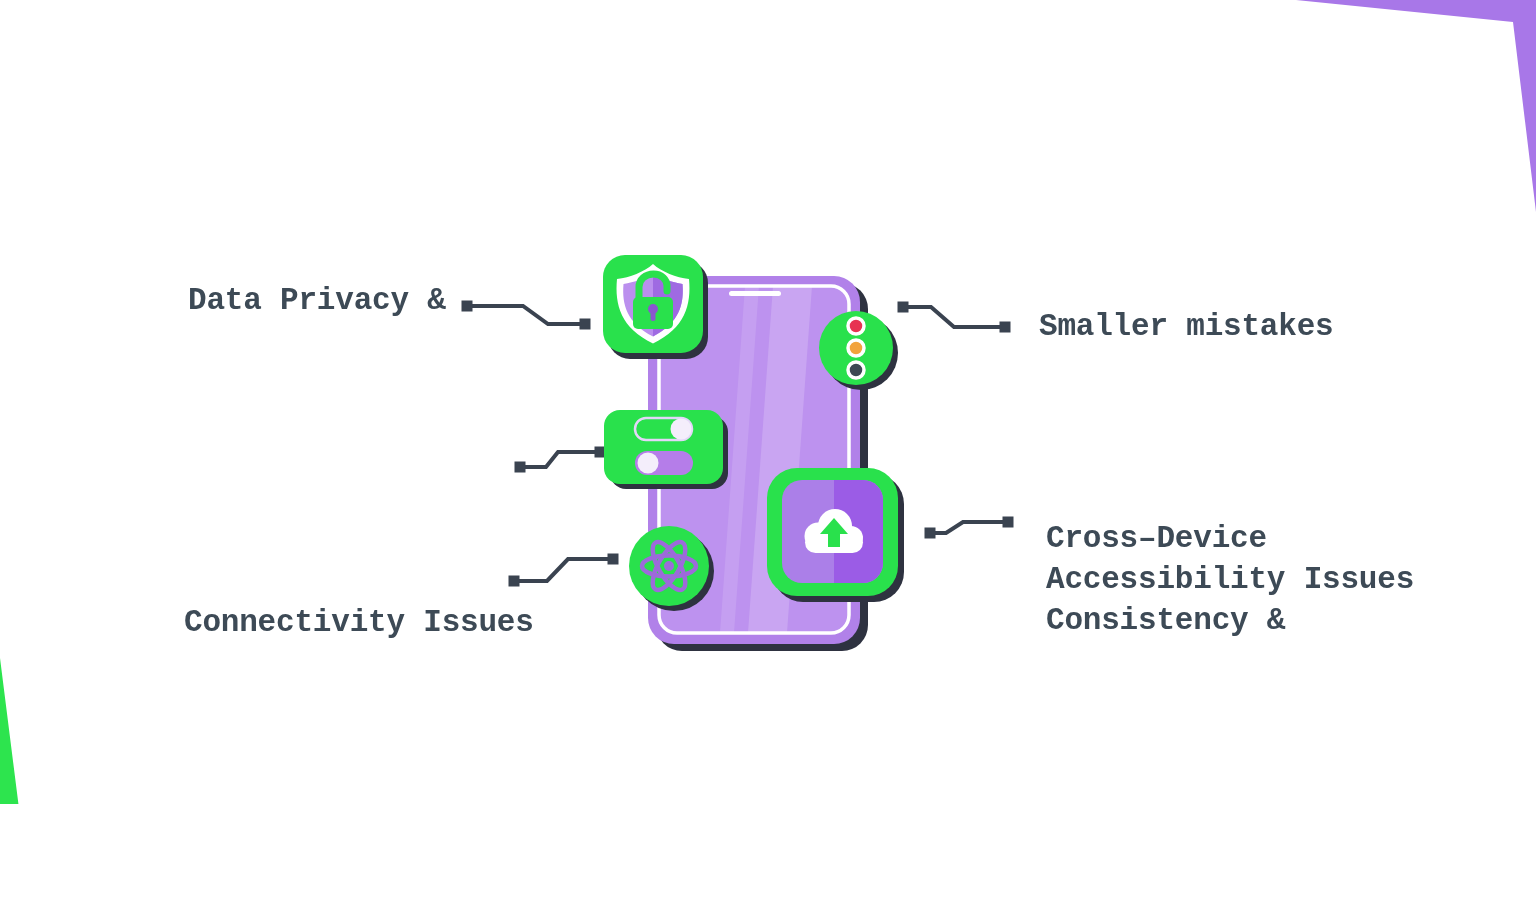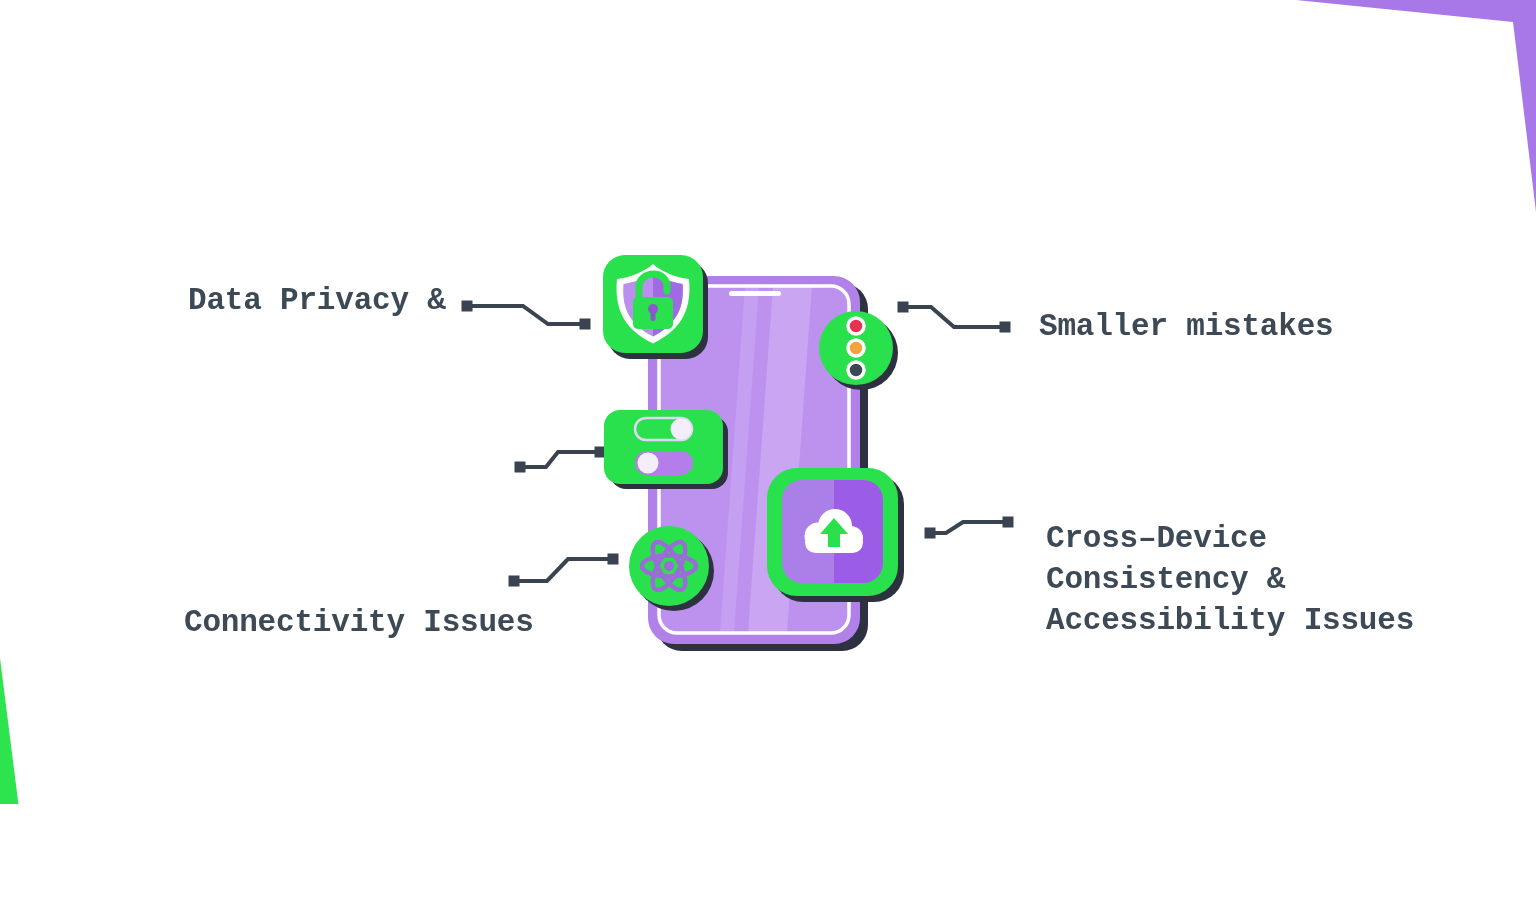--- a/index.html
+++ b/index.html
@@ -138,17 +138,17 @@
   <div class="label" style="left:184px;top:564px;margin-top:38px;">
     <span>Connectivity Issues</span>
   </div>
 
   <div class="label" style="left:1039px;top:306px;">
     <span>Smaller mistakes</span>
   </div>
 
   <div class="label" style="left:1046px;top:518px;">
     <span>Cross–Device</span>
+    <span>Accessibility Issues</span>
     <span>Consistency &amp;</span>
-    <span>Accessibility Issues</span>
   </div>
 
 </div>
 
 </body></html>

